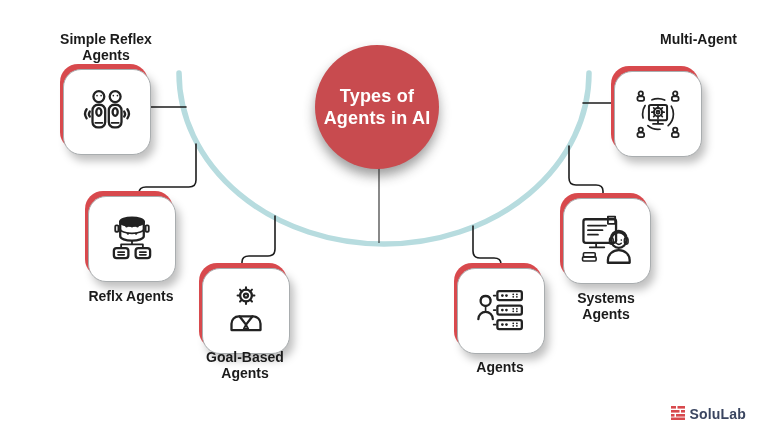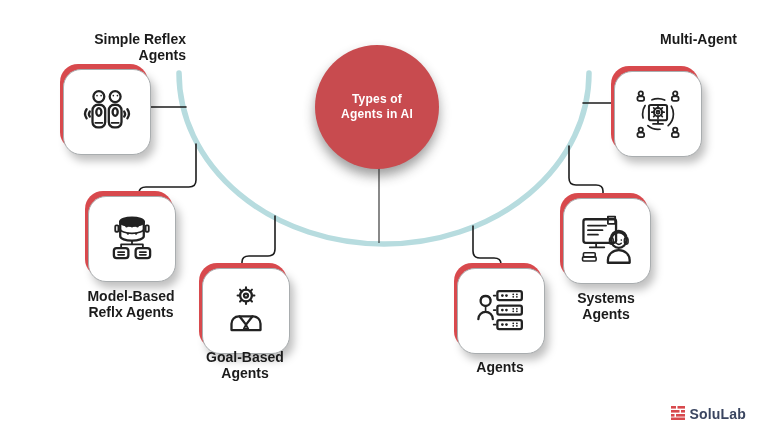--- a/index.html
+++ b/index.html
@@ -13,21 +13,21 @@
 
   
   .center-circle{
     position:absolute;left:315px;top:45px;width:124px;height:124px;
     background:#C84B4F;border-radius:50%;z-index:3;
     display:flex;flex-direction:column;align-items:center;justify-content:center;
     box-shadow:0 7px 12px rgba(40,40,40,.45);
     text-align:center;
   }
   .center-circle span{
-    color:#ffffff;font-size:12px;font-weight:700;line-height:1.25;letter-spacing:.2px;
+    color:#ffffff;font-size:18px;font-weight:700;line-height:1.25;letter-spacing:.2px;
   }
 
   
   .agent-card{
     position:absolute;width:86px;height:84px;background:#ffffff;
     border:1px solid #a9adaf;border-radius:18px;z-index:2;
     display:flex;align-items:center;justify-content:center;
     box-shadow:-3px -5px 0 0 #D8494D, 4px 6px 9px rgba(0,0,0,.25);
   }
   .agent-card svg{display:block;}
@@ -37,21 +37,21 @@
   .card-utility {left:457px;top:268px;}
   .card-learning{left:563px;top:198px;}
   .card-multi   {left:614px;top:71px;}
 
   
   .agent-label{
     position:absolute;width:160px;text-align:center;z-index:2;
     color:#1b1b1b;font-weight:700;font-size:14px;line-height:1.16;
   }
   .agent-label span{display:block;}
-  .label-simple  {left:26px; top:31px;text-align:right;}
+  .label-simple  {left:26px; top:31px;}
   .label-model   {left:51px; top:288px;}
   .label-goal    {left:165px;top:349px;}
   .label-utility {left:420px;top:359px;}
   .label-learning{left:526px;top:290px;}
   .label-multi   {left:577px;top:31px;text-align:right;}
 
   
   .icon-svg *{vector-effect:non-scaling-stroke;}
 
   
@@ -122,21 +122,20 @@
       <rect x="13.5" y="17" width="3.5" height="7" rx="1.2" stroke-width="1.8"></rect>
       <rect x="47" y="17" width="3.5" height="7" rx="1.2" stroke-width="1.8"></rect>
       <path d="M32 34 V38 M20 38 H44 M20 38 V42 M44 38 V42" stroke-width="1.8"></path>
       <rect x="12" y="42" width="16" height="11" rx="3"></rect>
       <path d="M16.5 46.5 h7 M16.5 49.5 h7" stroke-width="1.6"></path>
       <rect x="36" y="42" width="16" height="11" rx="3"></rect>
       <path d="M40.5 46.5 h7 M40.5 49.5 h7" stroke-width="1.6"></path>
     </svg>
   </div>
   <div class="agent-label label-model">
-    <span>Model-Based</span>
     <span>Reflx Agents</span>
   </div>
 
   <div class="agent-card card-goal">
     <svg class="icon-svg" width="58" height="58" viewBox="0 0 64 64" fill="none" stroke="#222" stroke-width="2.3" stroke-linecap="round" stroke-linejoin="round">
       <circle cx="32" cy="15" r="6.5"></circle>
       <circle cx="32" cy="15" r="2.2"></circle>
       <path d="M38.5 15 H41.3 M36.6 10.4 L38.6 8.4 M32 8.5 V5.7 M27.4 10.4 L25.4 8.4 M25.5 15 H22.7 M27.4 19.6 L25.4 21.6 M32 21.5 V24.3 M36.6 19.6 L38.6 21.6" stroke-width="2"></path>
       <path d="M16 53 v-7 a8 8 0 0 1 8-8 h16 a8 8 0 0 1 8 8 v7 z"></path>
       <path d="M25 38 L32 47 L39 38"></path>

